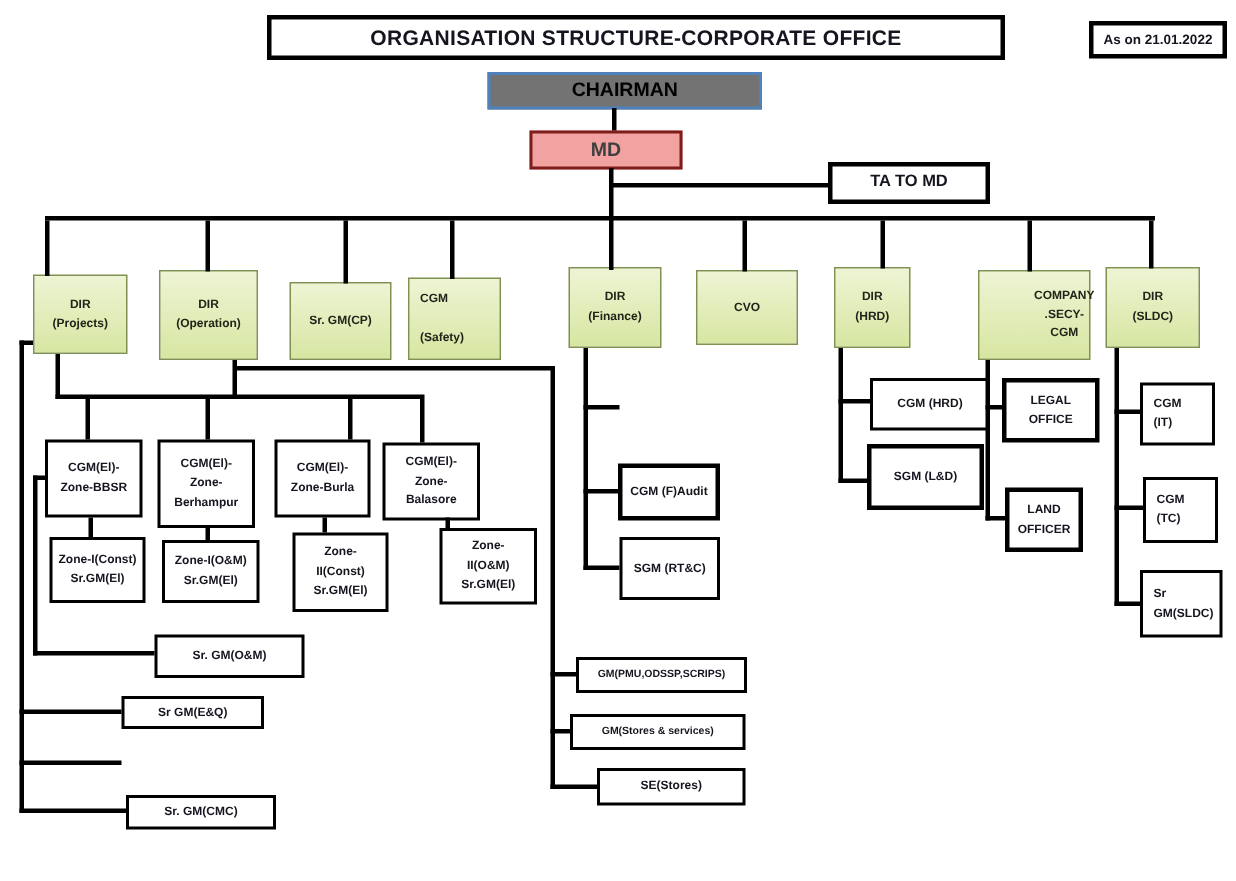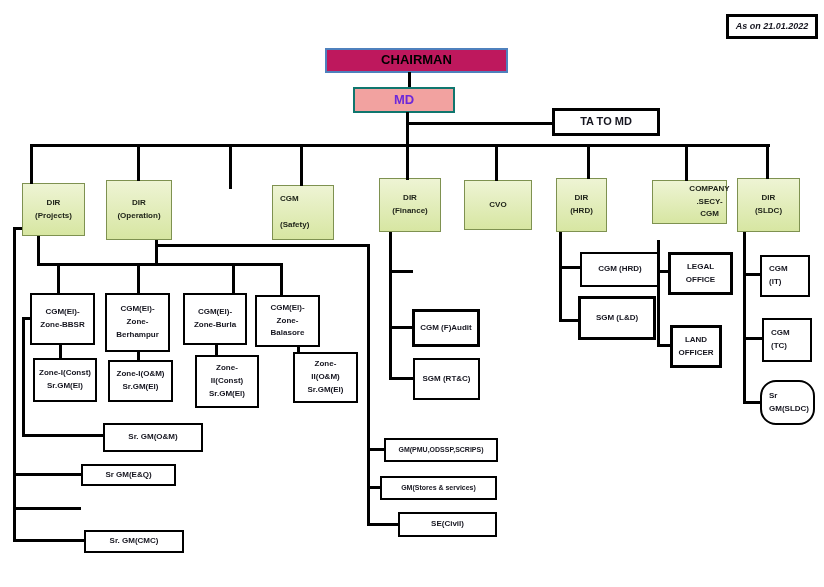--- a/index.html
+++ b/index.html
@@ -10,53 +10,55 @@
   .box{
     position:absolute;box-sizing:border-box;display:flex;align-items:center;justify-content:center;
     text-align:center;white-space:pre-line;font-weight:bold;color:#15151f;background:#fff;
     border:2px solid #000;font-size:8px;line-height:1.6;
   }
   .thick{border-width:3px;}
   .green{
     background:linear-gradient(180deg,#eef4d4 0%,#d7e6a2 100%);
     border:1px solid #7e9150;color:#20251a;
   }
-  .blue{background:#be185d;border:2px solid #4f81bd;font-size:13px;color:#000;}
-  .red{background:#f2a2a0;border:2px solid #0f766e;font-size:13px;color:#6d28d9;}
+  .blue{background:#737373;border:2px solid #4f81bd;font-size:13px;color:#000;}
+  .red{background:#f2a2a0;border:2px solid #7f1d1d;font-size:13px;color:#404040;}
   .leftal{justify-content:flex-start;text-align:left;padding-left:7px;}
   .f14{font-size:14px;letter-spacing:.2px;}
   .f11{font-size:11px;}
   .f9{font-size:9px;}
   .f7{font-size:7px;}
   .ln{position:absolute;background:#000;}
 </style>
 </head>
 <body>
 
 <div id="stage">
 
-  <div class="box thick f9" style="left:726px;top:14px;width:92px;height:25px;font-style:italic;">As on 21.01.2022</div>
+  <div class="box thick f14" style="left:178px;top:10px;width:492px;height:30px;">ORGANISATION STRUCTURE-CORPORATE OFFICE</div>
+  <div class="box thick f9" style="left:726px;top:14px;width:92px;height:25px;">As on 21.01.2022</div>
 
   <div class="box blue" style="left:325px;top:48px;width:183px;height:25px;">CHAIRMAN</div>
   <div class="box red" style="left:353px;top:87px;width:102px;height:26px;">MD</div>
   <div class="box thick f11" style="left:552px;top:108px;width:108px;height:28px;">TA TO MD</div>
 
   <div class="box green" style="left:22px;top:183px;width:63px;height:53px;">DIR
 (Projects)</div>
   <div class="box green" style="left:106px;top:180px;width:66px;height:60px;">DIR
 (Operation)</div>
+  <div class="box green" style="left:193px;top:188px;width:68px;height:52px;">Sr. GM(CP)</div>
   <div class="box green leftal" style="left:272px;top:185px;width:62px;height:55px;">CGM
 
 (Safety)</div>
   <div class="box green" style="left:379px;top:178px;width:62px;height:54px;">DIR
 (Finance)</div>
   <div class="box green" style="left:464px;top:180px;width:68px;height:50px;">CVO</div>
   <div class="box green" style="left:556px;top:178px;width:51px;height:54px;">DIR
 (HRD)</div>
-  <div class="box green" style="left:652px;top:180px;width:75px;height:44px;padding-left:40px;">COMPANY
+  <div class="box green" style="left:652px;top:180px;width:75px;height:60px;padding-left:40px;">COMPANY
 .SECY- CGM</div>
   <div class="box green" style="left:737px;top:178px;width:63px;height:54px;">DIR
 (SLDC)</div>
 
   <div class="box" style="left:30px;top:293px;width:65px;height:52px;">CGM(El)-
 Zone-BBSR</div>
   <div class="box" style="left:105px;top:293px;width:65px;height:59px;">CGM(El)-
 Zone-
 Berhampur</div>
   <div class="box" style="left:183px;top:293px;width:64px;height:52px;">CGM(El)-
@@ -78,35 +80,35 @@
 
   <div class="box" style="left:103px;top:423px;width:100px;height:29px;">Sr. GM(O&amp;M)</div>
   <div class="box" style="left:81px;top:464px;width:95px;height:22px;">Sr GM(E&amp;Q)</div>
   <div class="box" style="left:84px;top:530px;width:100px;height:23px;">Sr. GM(CMC)</div>
 
   <div class="box" style="left:413px;top:358px;width:67px;height:42px;">SGM (RT&amp;C)</div>
   <div class="box thick" style="left:412px;top:309px;width:68px;height:38px;">CGM (F)Audit</div>
 
   <div class="box f7" style="left:384px;top:438px;width:114px;height:24px;">GM(PMU,ODSSP,SCRIPS)</div>
   <div class="box f7" style="left:380px;top:476px;width:117px;height:24px;">GM(Stores &amp; services)</div>
-  <div class="box" style="left:398px;top:512px;width:99px;height:25px;">SE(Civil)</div>
+  <div class="box" style="left:398px;top:512px;width:99px;height:25px;">SE(Stores)</div>
 
   <div class="box" style="left:580px;top:252px;width:80px;height:35px;">CGM (HRD)</div>
   <div class="box thick" style="left:578px;top:296px;width:78px;height:44px;">SGM (L&amp;D)</div>
 
   <div class="box thick" style="left:668px;top:252px;width:65px;height:43px;">LEGAL
 OFFICE</div>
   <div class="box thick" style="left:670px;top:325px;width:52px;height:43px;">LAND
 OFFICER</div>
 
   <div class="box leftal" style="left:760px;top:255px;width:50px;height:42px;">CGM
 (IT)</div>
   <div class="box leftal" style="left:762px;top:318px;width:50px;height:44px;">CGM
 (TC)</div>
-  <div class="box leftal" style="left:760px;top:380px;width:55px;height:45px;border-radius:16px;">Sr
+  <div class="box leftal" style="left:760px;top:380px;width:55px;height:45px;">Sr
 GM(SLDC)</div>
 
 <div class="ln" style="left: 408px; top: 72px; width: 3px; height: 15px; background: rgb(0, 0, 0);"></div>
     <div class="ln" style="left: 406px; top: 112px; width: 3px; height: 68px; background: rgb(0, 0, 0);"></div>
     <div class="ln" style="left: 408px; top: 122px; width: 146px; height: 3px; background: rgb(0, 0, 0);"></div>
     <div class="ln" style="left: 30px; top: 144px; width: 740px; height: 3px; background: rgb(0, 0, 0);"></div>
     <div class="ln" style="left: 30px; top: 147px; width: 3px; height: 37px; background: rgb(0, 0, 0);"></div>
     <div class="ln" style="left: 137px; top: 147px; width: 3px; height: 34px; background: rgb(0, 0, 0);"></div>
     <div class="ln" style="left: 229px; top: 147px; width: 3px; height: 42px; background: rgb(0, 0, 0);"></div>
     <div class="ln" style="left: 300px; top: 147px; width: 3px; height: 39px; background: rgb(0, 0, 0);"></div>

